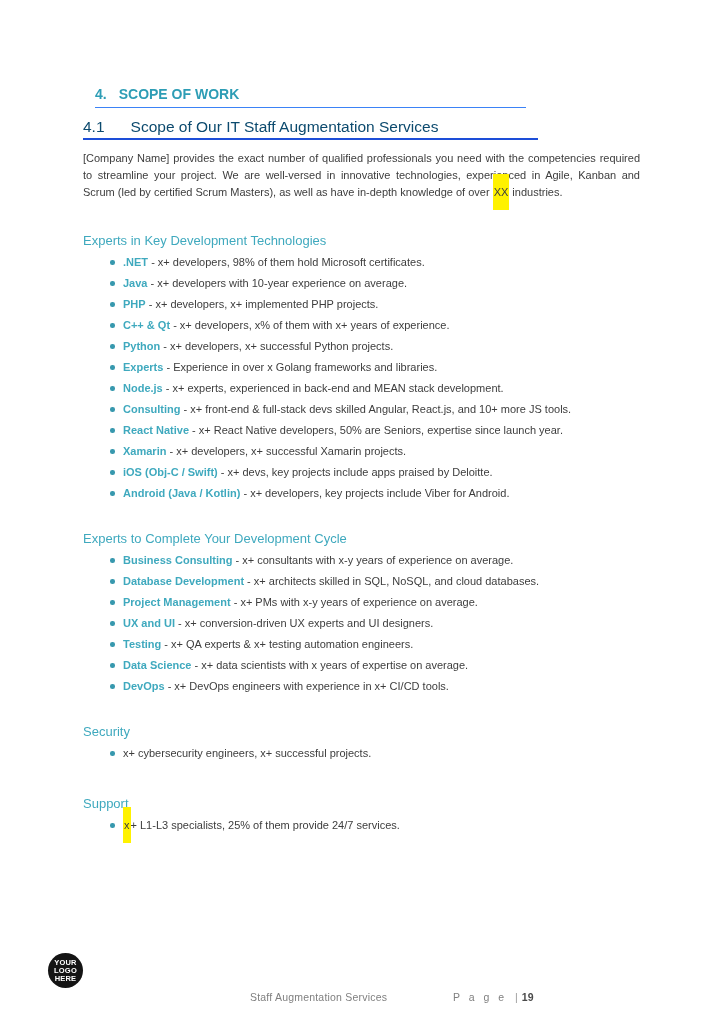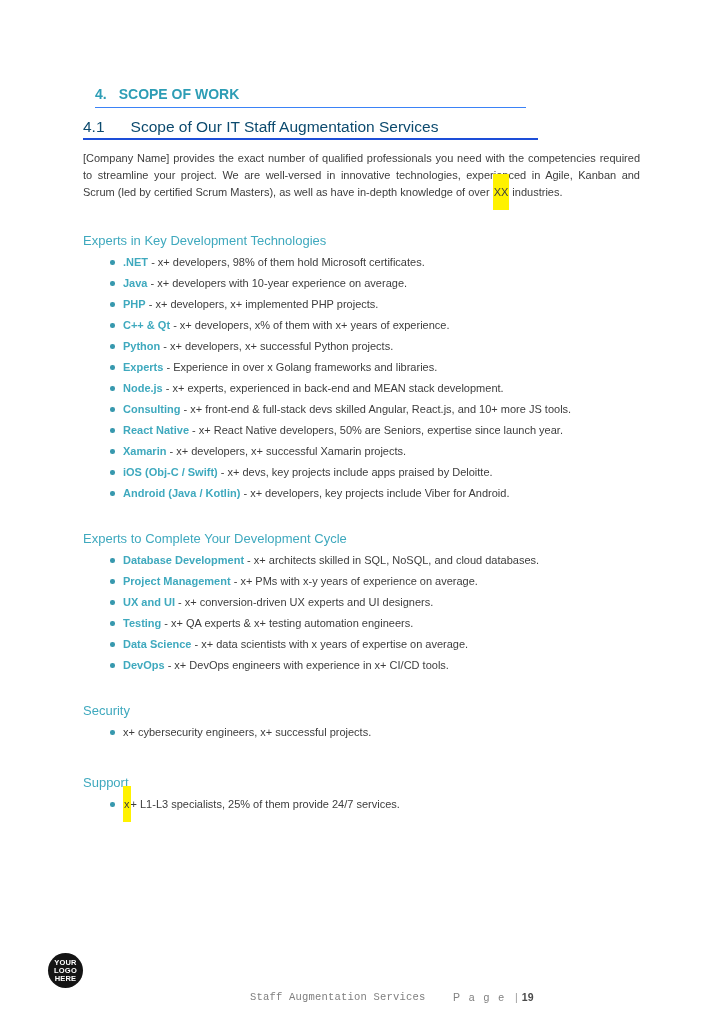--- a/index.html
+++ b/index.html
@@ -65,21 +65,21 @@
     position:absolute;left:48px;top:953px;width:35px;height:35px;
     border-radius:50%;background:#141414;
     display:flex;flex-direction:column;align-items:center;justify-content:center;
   }
   .logo span{
     color:#ffffff;font-size:7.5px;line-height:8px;font-weight:bold;
     letter-spacing:.2px;
   }
   .footer-title{
     position:absolute;left:250px;top:991px;
-    font-size:10.5px;color:#7f7f7f;letter-spacing:.2px;font-family:Liberation Mono, monospace;
+    font-size:10.5px;color:#7f7f7f;letter-spacing:.2px;
   }
   .footer-page{
     position:absolute;left:453px;top:991px;
     font-size:10.5px;color:#7f7f7f;
   }
   .footer-page .pg{letter-spacing:3px;}
   .footer-page .sep{margin:0 4px 0 8px;color:#9a9a9a;}
   .footer-page .num{font-weight:bold;color:#4a4a4a;}
 </style>
 </head>
@@ -120,20 +120,22 @@
         <li><span class="dot"></span><span class="tech">iOS (Obj-C / Swift)</span>
           <span>- x+ devs, key projects include apps praised by Deloitte.</span></li>
         <li><span class="dot"></span><span class="tech">Android (Java / Kotlin)</span>
           <span>- x+ developers, key projects include Viber for Android.</span></li>
       </ul>
     </div>
 
     <div class="section sec2">
       <h3 class="sec-title">Experts to Complete Your Development Cycle</h3>
       <ul class="blist">
+        <li><span class="dot"></span><span class="tech">Business Consulting</span>
+          <span>- x+ consultants with x-y years of experience on average.</span></li>
         <li><span class="dot"></span><span class="tech">Database Development</span>
           <span>- x+ architects skilled in SQL, NoSQL, and cloud databases.</span></li>
         <li><span class="dot"></span><span class="tech">Project Management</span>
           <span>- x+ PMs with x-y years of experience on average.</span></li>
         <li><span class="dot"></span><span class="tech">UX and UI</span>
           <span>- x+ conversion-driven UX experts and UI designers.</span></li>
         <li><span class="dot"></span><span class="tech">Testing</span>
           <span>- x+ QA experts &amp; x+ testing automation engineers.</span></li>
         <li><span class="dot"></span><span class="tech">Data Science</span>
           <span>- x+ data scientists with x years of expertise on average.</span></li>

